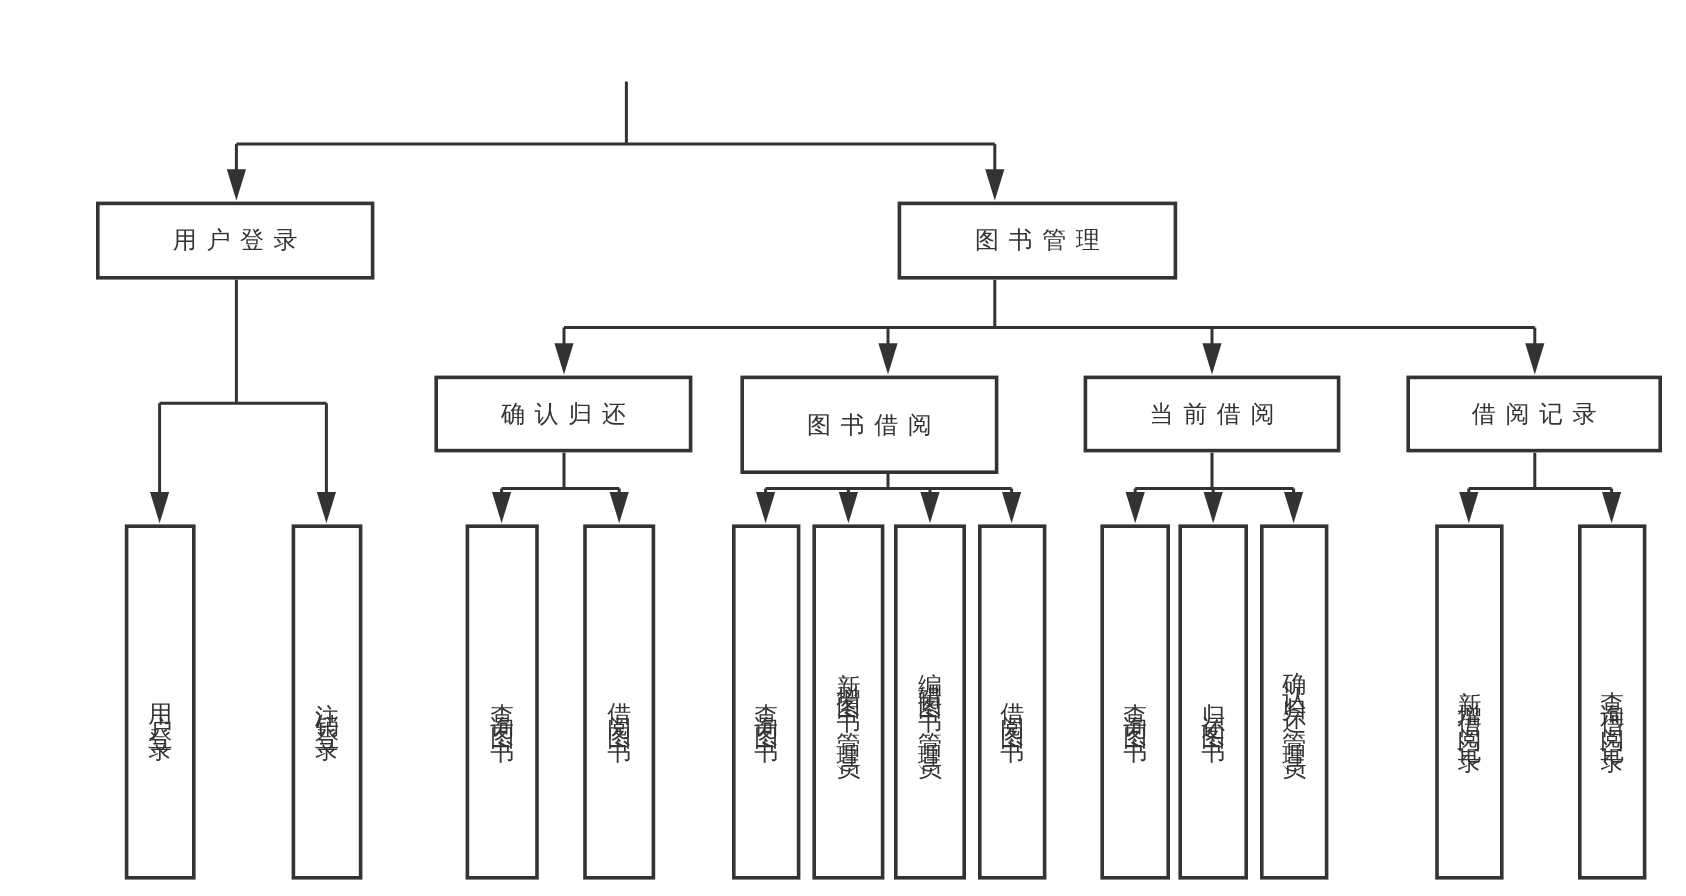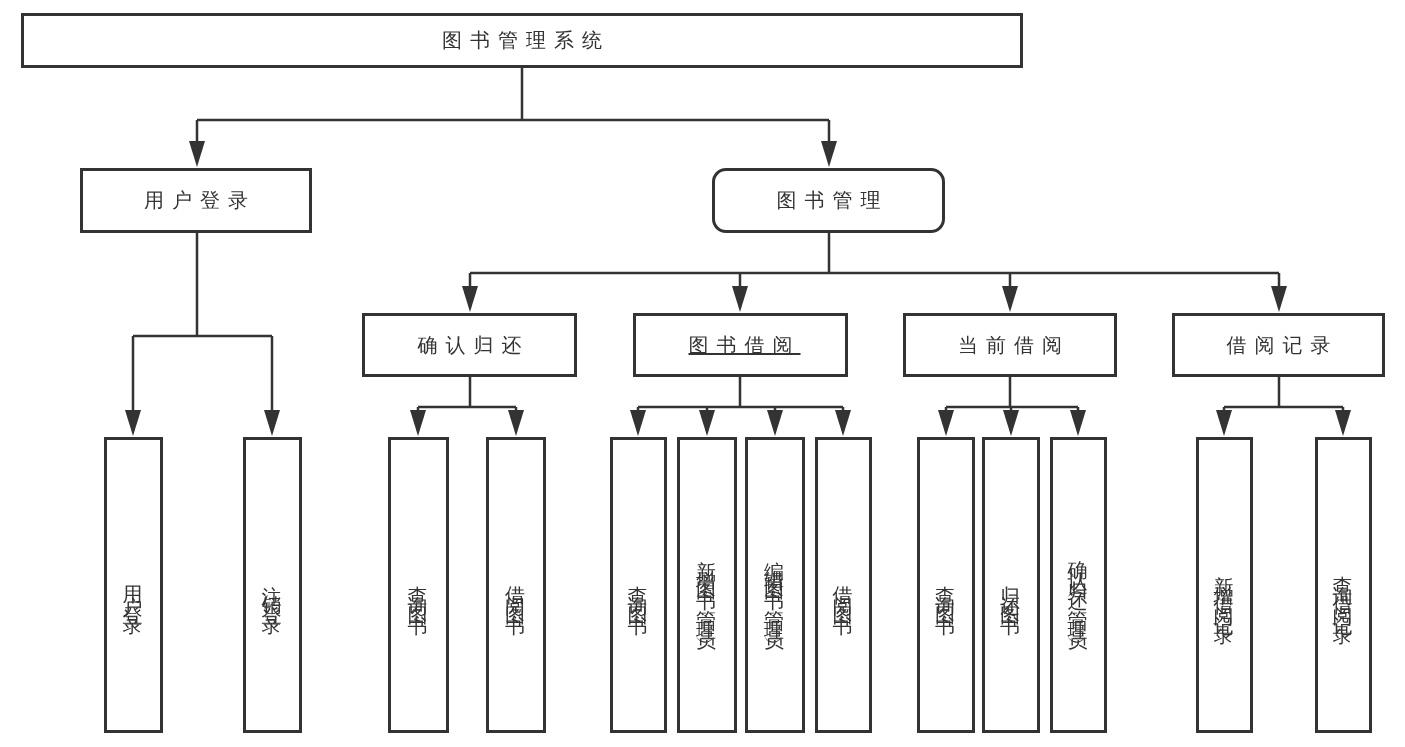--- a/index.html
+++ b/index.html
@@ -93,35 +93,32 @@
       <polygon points="767,410 783,410 775,436"></polygon>
       <polygon points="835,410 851,410 843,436"></polygon>
       <polygon points="938,410 954,410 946,436"></polygon>
       <polygon points="1003,410 1019,410 1011,436"></polygon>
       <polygon points="1070,410 1086,410 1078,436"></polygon>
       <polygon points="1216,410 1232,410 1224,436"></polygon>
       <polygon points="1335,410 1351,410 1343,436"></polygon>
     </g>
   </svg>
 
-  <div class="node" style="left:21px; top:13px; width:1002px; height:55px;">
-    <span class="h-label">图书管理系统</span>
-  </div>
 
   <div class="node" style="left:80px; top:168px; width:232px; height:65px;">
     <span class="h-label">用户登录</span>
   </div>
-  <div class="node" style="left:712px; top:168px; width:233px; height:65px;border-radius:14px;">
+  <div class="node" style="left:748px; top:168px; width:233px; height:65px;">
     <span class="h-label">图书管理</span>
   </div>
 
   <div class="node" style="left:362px; top:313px; width:215px; height:64px;">
     <span class="h-label">确认归还</span>
   </div>
-  <div class="node" style="left:633px; top:313px; width:215px; height:64px;text-decoration:underline;">
+  <div class="node" style="left:617px; top:313px; width:215px; height:82px;">
     <span class="h-label">图书借阅</span>
   </div>
   <div class="node" style="left:903px; top:313px; width:214px; height:64px;">
     <span class="h-label">当前借阅</span>
   </div>
   <div class="node" style="left:1172px; top:313px; width:213px; height:64px;text-align:right;">
     <span class="h-label">借阅记录</span>
   </div>
 
   <div class="node leaf" style="left:104px; top:437px; width:59px; height:296px;">

